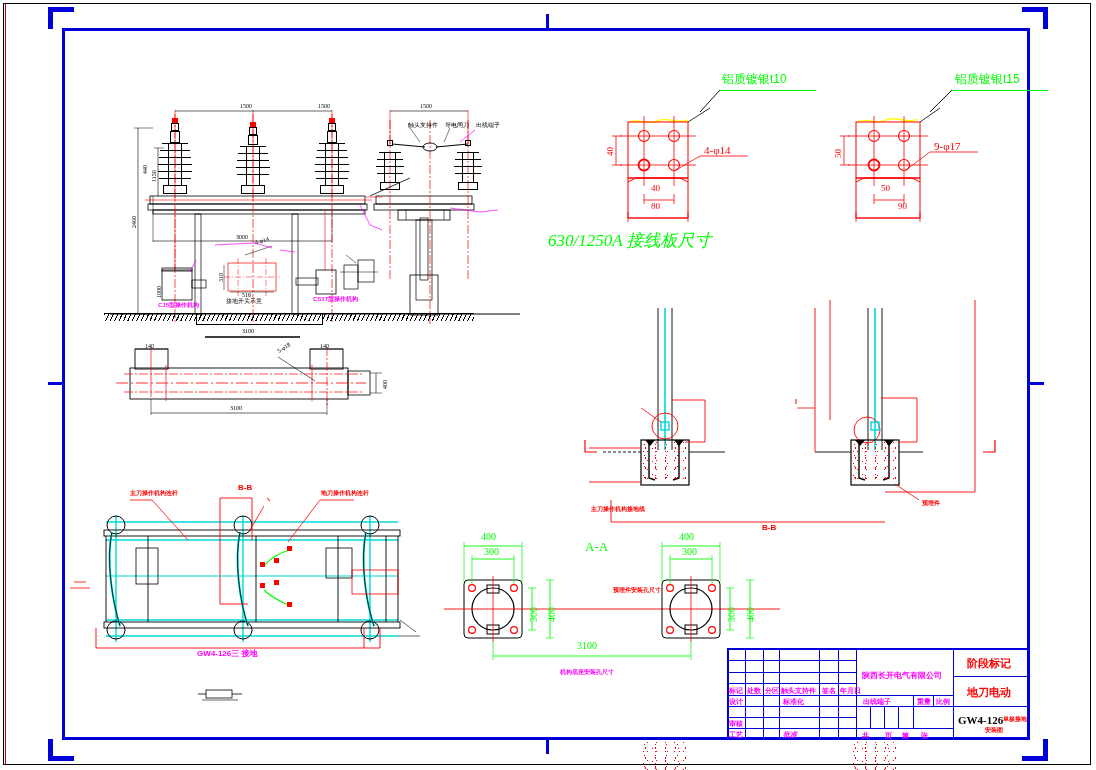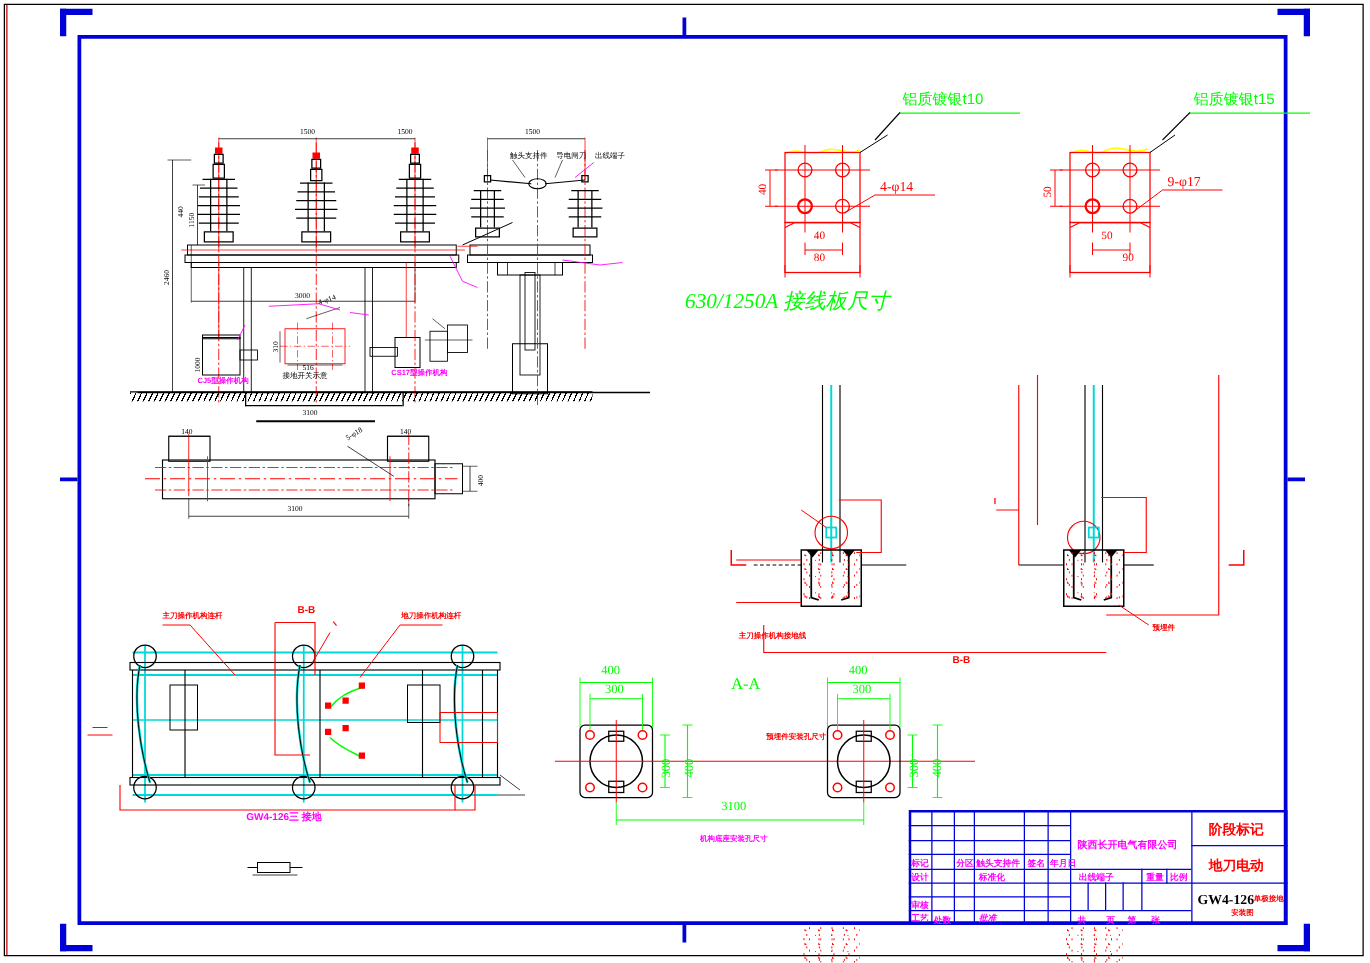--- a/index.html
+++ b/index.html
@@ -629,21 +629,21 @@
     <div class="v" style="left:206px;top:47px;height:12px;"></div>
     <div class="v" style="left:143px;top:58px;height:22px;"></div>
     <div class="v" style="left:157px;top:58px;height:22px;"></div>
     <div class="v" style="left:171px;top:58px;height:22px;"></div>
     <div class="v" style="left:186px;top:58px;height:22px;"></div>
 
     <div class="h" style="left:226px;top:28px;width:77px;"></div>
     <div class="h" style="left:226px;top:58px;width:77px;"></div>
 
     <span class="tb-txt" style="left:2px;top:38px;">标记</span>
-    <span class="tb-txt" style="left:20px;top:38px;margin-top:45px;">处数</span>
+    <span class="tb-txt" style="left:20px;top:38px;">处数</span>
     <span class="tb-txt" style="left:38px;top:38px;">分区</span>
     <span class="tb-txt" style="left:54px;top:38px;">触头支持件</span>
     <span class="tb-txt" style="left:95px;top:38px;">签名</span>
     <span class="tb-txt" style="left:113px;top:38px;">年月日</span>
 
     <span class="tb-txt" style="left:2px;top:49px;">设计</span>
     <span class="tb-txt" style="left:56px;top:49px;">标准化</span>
     <span class="tb-txt" style="left:2px;top:71px;">审核</span>
     <span class="tb-txt" style="left:2px;top:82px;">工艺</span>
     <span class="tb-txt" style="left:56px;top:82px;font-style:italic;">批准</span>

